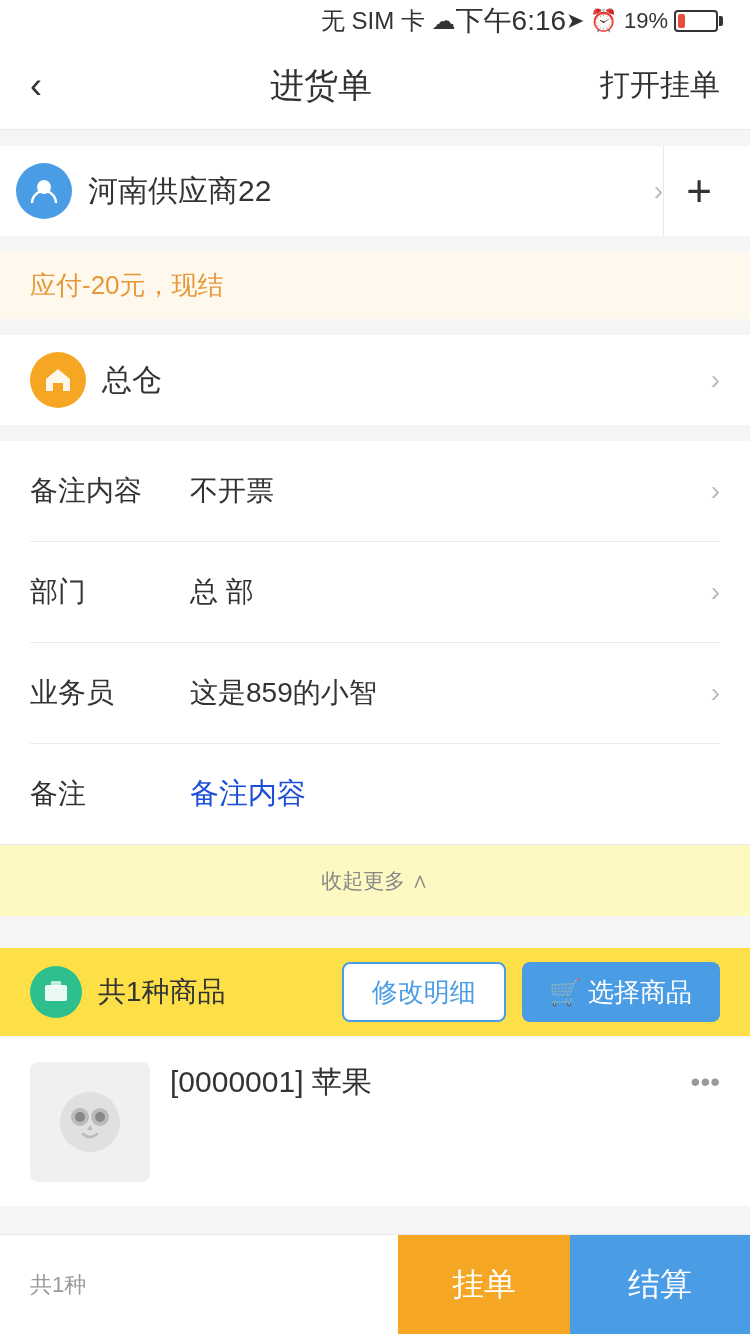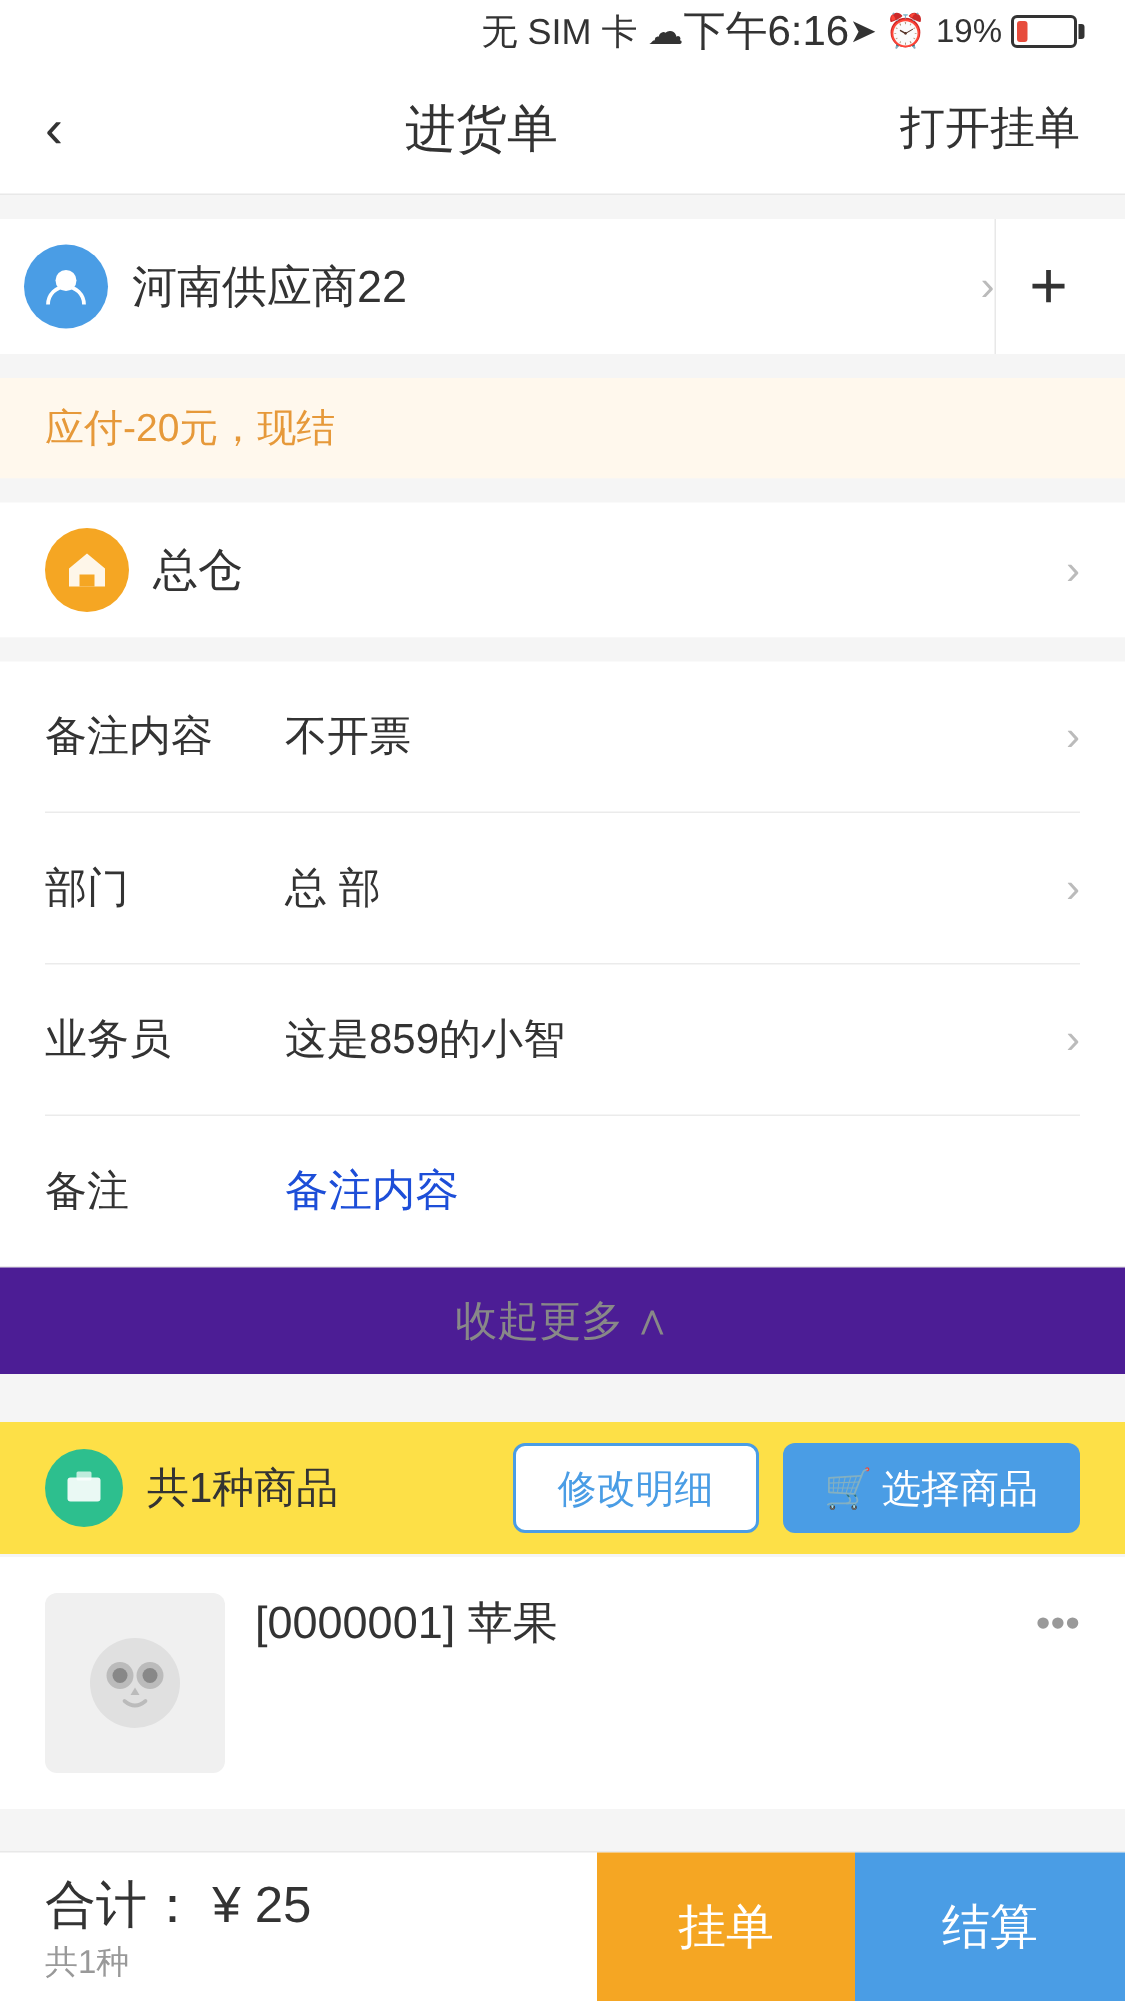--- a/index.html
+++ b/index.html
@@ -134,26 +134,26 @@
     }
     .form-placeholder {
       flex: 1;
       font-size: 29px;
       color: #1d4ed8;
       padding-left: 20px;
     }
 
     
     .collapse-toggle {
-      background: #4c1d95;
+      background: #fef9c3;
       height: 72px;
       display: flex;
       align-items: center;
       justify-content: center;
-      font-size: 28px;
+      font-size: 21px;
       color: #888;
       cursor: pointer;
       border-top: 1px solid #ebebeb;
     }
 
     
     .products-header {
       background: #fde047;
       display: flex;
       align-items: center;
@@ -373,21 +373,17 @@
   </div>
   <div class="product-more">
     <span class="more-dots">•••</span>
   </div>
 </div>
 
 <div class="spacer-bottom"></div>
 
 <div class="bottom-bar">
   <div class="total-section">
-    <span class="total-amount">
-      <span>合计：</span>
-      <span>¥ 25</span>
-    </span>
     <span class="total-count">共1种</span>
   </div>
   <button class="btn-hangsingle">挂单</button>
   <button class="btn-checkout">结算</button>
 </div>
 
 </body></html>

